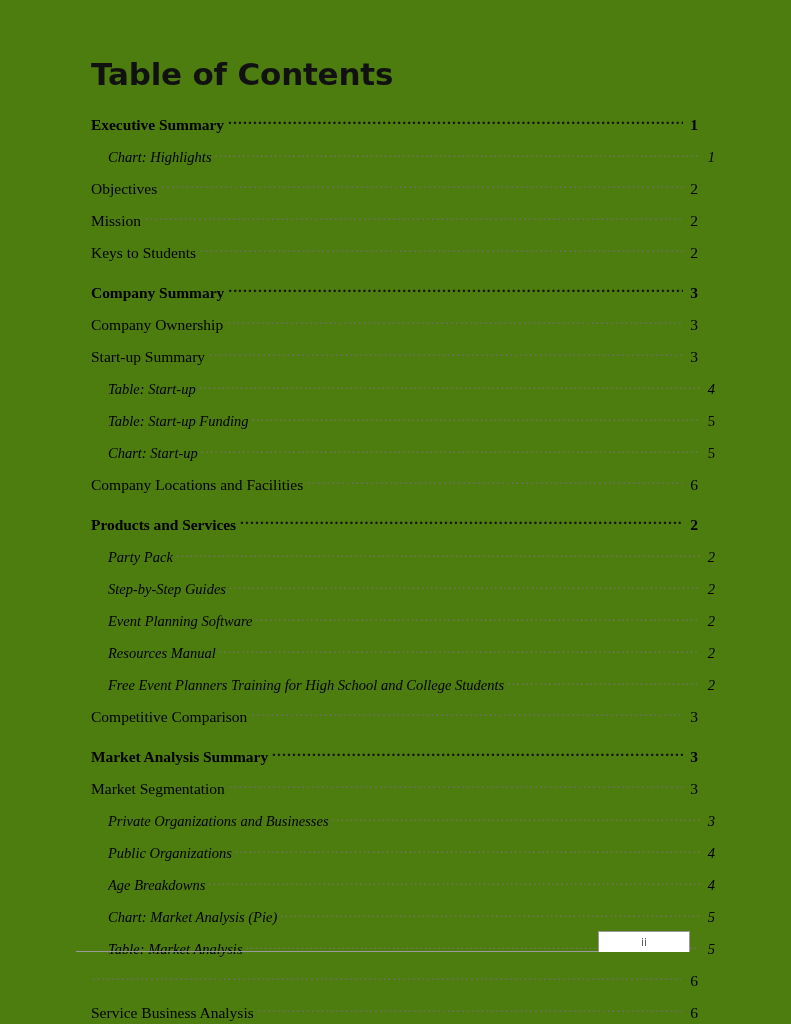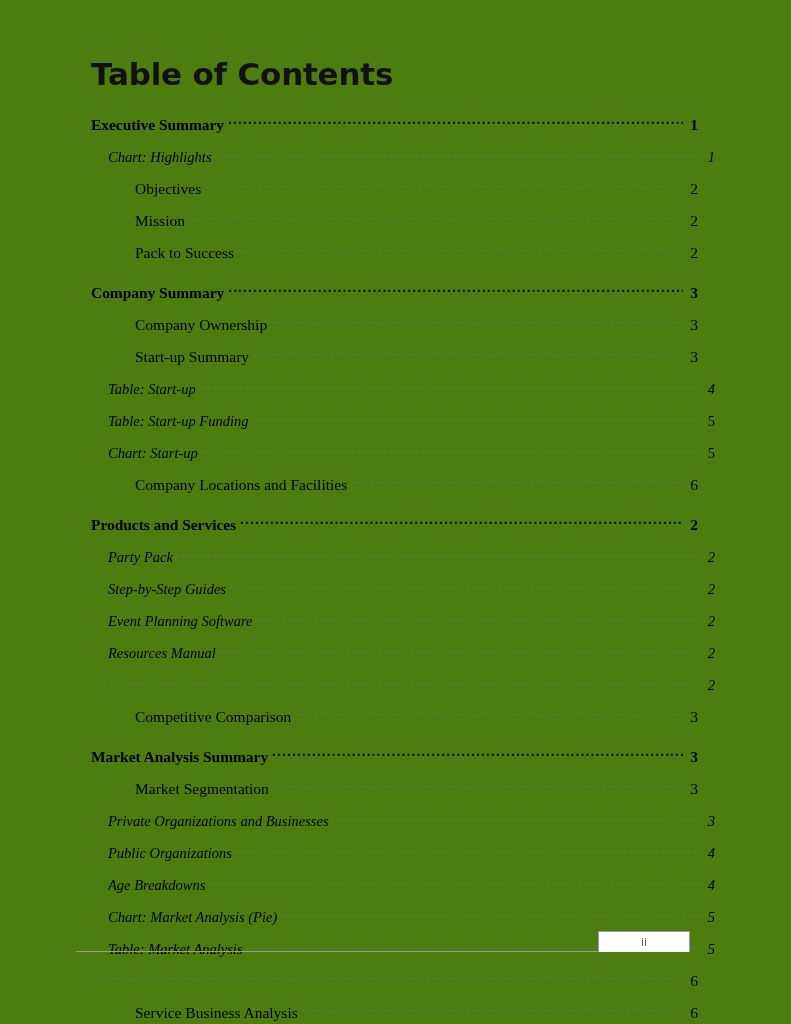--- a/index.html
+++ b/index.html
@@ -112,21 +112,20 @@
   }
 
   
   .level-2 {
     padding-left: 0px;
   }
   .level-2 .toc-label {
     font-weight: normal;
     font-size: 15.5px;
     padding-right: 3px;
-    margin-left: 44px;
   }
   .level-2 .toc-leader::before {
     font-size: 14px;
     color: #6e6e6e;
     letter-spacing: 1.35px;
   }
   .level-2 .toc-page {
     font-weight: normal;
     font-size: 15.5px;
   }
@@ -215,21 +214,21 @@
           <span class="toc-label">Objectives</span>
           <span class="toc-leader"></span>
           <span class="toc-page">2</span>
         </li>
         <li class="toc-entry level-2">
           <span class="toc-label">Mission</span>
           <span class="toc-leader"></span>
           <span class="toc-page">2</span>
         </li>
         <li class="toc-entry level-2">
-          <span class="toc-label">Pack to Success</span>
+          <span class="toc-label">Keys to Students</span>
           <span class="toc-leader"></span>
           <span class="toc-page">2</span>
         </li>
         <li class="toc-entry level-1">
           <span class="toc-label">Company Summary</span>
           <span class="toc-leader"></span>
           <span class="toc-page">3</span>
         </li>
         <li class="toc-entry level-2">
           <span class="toc-label">Company Ownership</span>
@@ -280,20 +279,21 @@
           <span class="toc-label">Event Planning Software</span>
           <span class="toc-leader"></span>
           <span class="toc-page">2</span>
         </li>
         <li class="toc-entry level-3 page-italic">
           <span class="toc-label">Resources Manual</span>
           <span class="toc-leader"></span>
           <span class="toc-page">2</span>
         </li>
         <li class="toc-entry level-3 page-italic">
+          <span class="toc-label">Free Event Planners Training for High School and College Students</span>
           <span class="toc-leader"></span>
           <span class="toc-page">2</span>
         </li>
         <li class="toc-entry level-2">
           <span class="toc-label">Competitive Comparison</span>
           <span class="toc-leader"></span>
           <span class="toc-page">3</span>
         </li>
         <li class="toc-entry level-1">
           <span class="toc-label">Market Analysis Summary</span>

